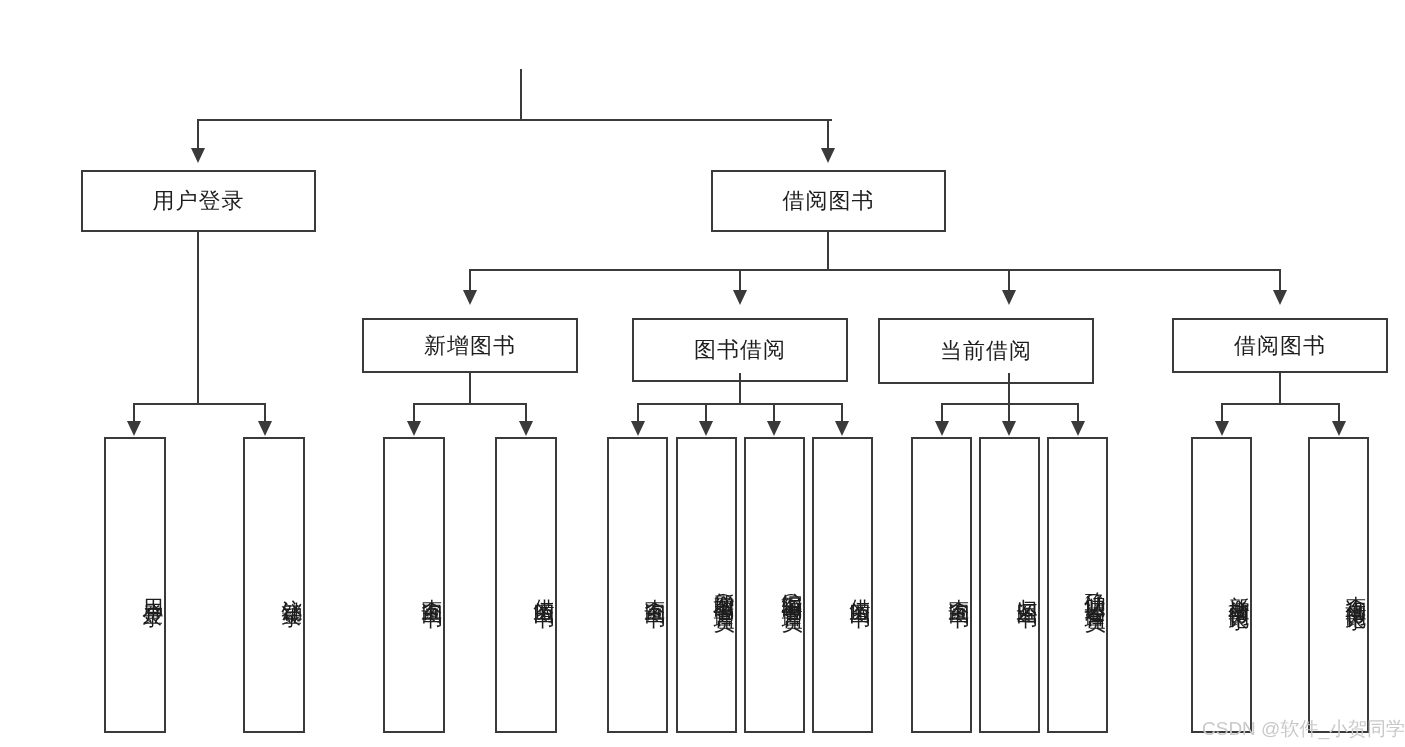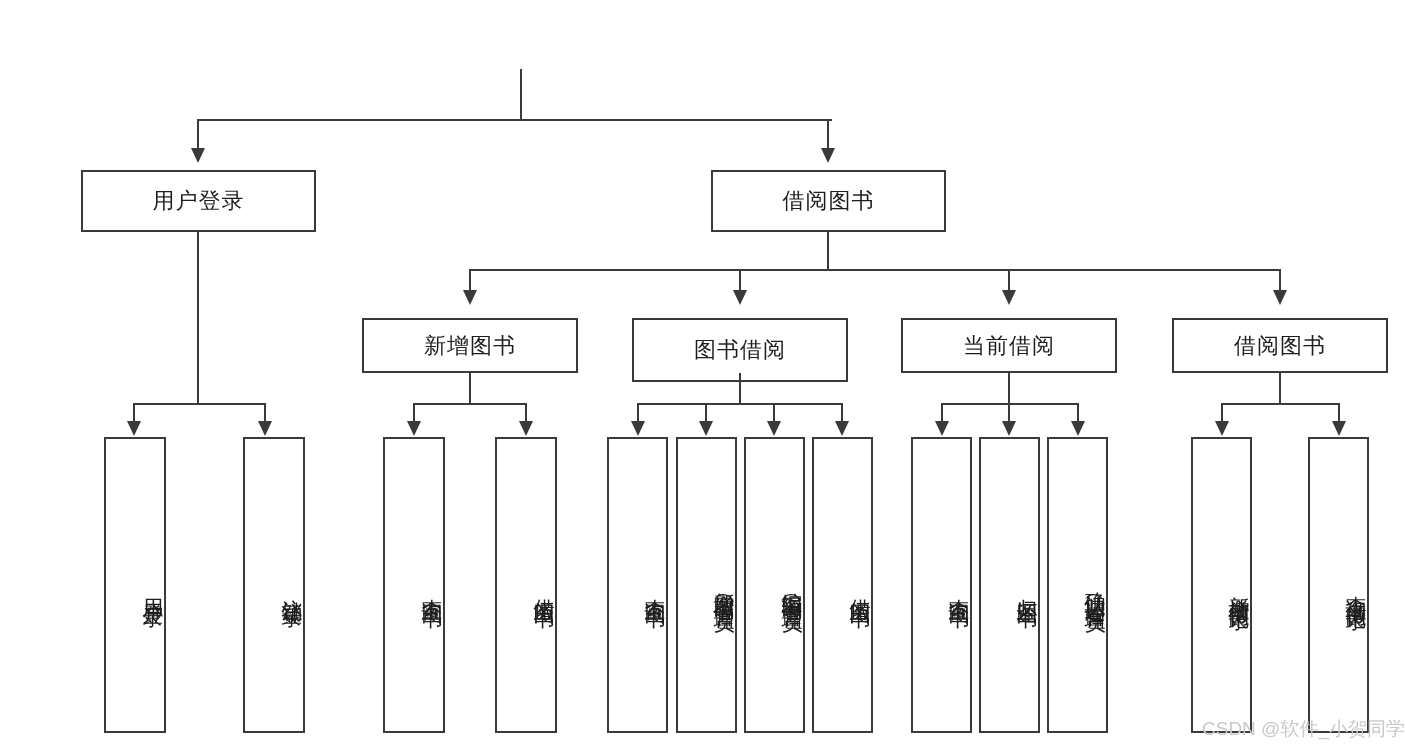--- a/index.html
+++ b/index.html
@@ -119,21 +119,21 @@
   <div class="arrow" style="left:1002px; top:290px;"></div>
   <div class="edge vert" style="left:1279px; top:269px; width:2px; height:22px;"></div>
   <div class="arrow" style="left:1273px; top:290px;"></div>
 
   <div class="node h" style="left:362px; top:318px; width:216px; height:55px;">
     <span class="lbl">新增图书</span>
   </div>
   <div class="node h" style="left:632px; top:318px; width:216px; height:64px;">
     <span class="lbl">图书借阅</span>
   </div>
-  <div class="node h" style="left:901px; top:318px; width:216px; height:55px;">
+  <div class="node h" style="left:878px; top:318px; width:216px; height:66px;">
     <span class="lbl">当前借阅</span>
   </div>
   <div class="node h" style="left:1172px; top:318px; width:216px; height:55px;">
     <span class="lbl">借阅图书</span>
   </div>
 
   <div class="edge vert" style="left:469px; top:373px; width:2px; height:31px;"></div>
   <div class="edge horiz" style="left:413px; top:403px; width:114px; height:2px;"></div>
   <div class="edge vert" style="left:413px; top:403px; width:2px; height:19px;"></div>
   <div class="arrow" style="left:407px; top:421px;"></div>

